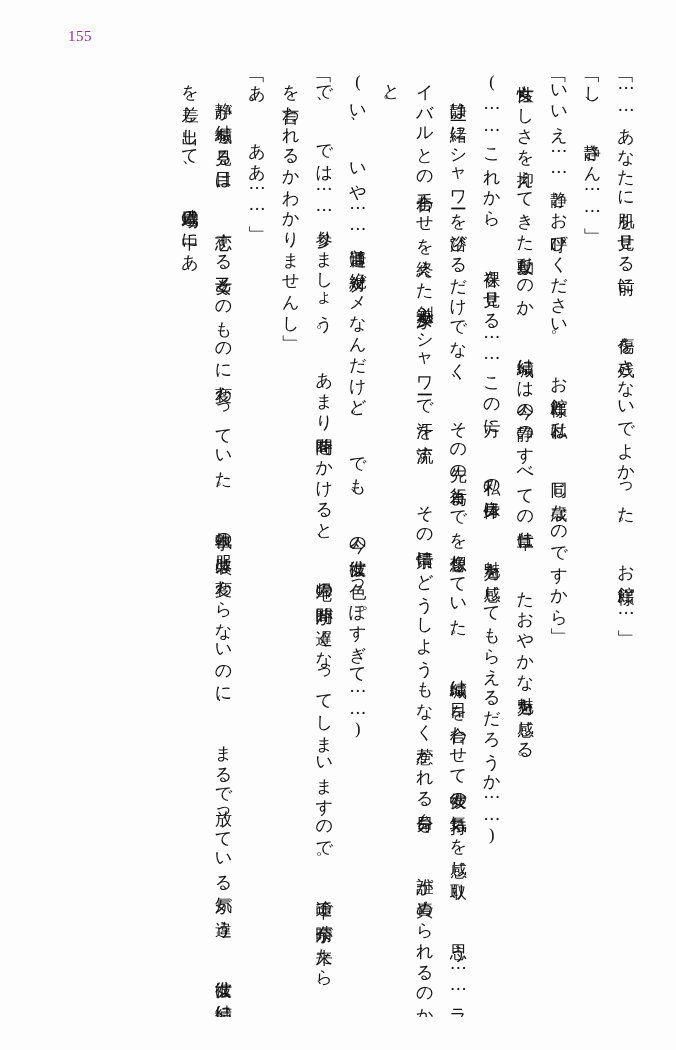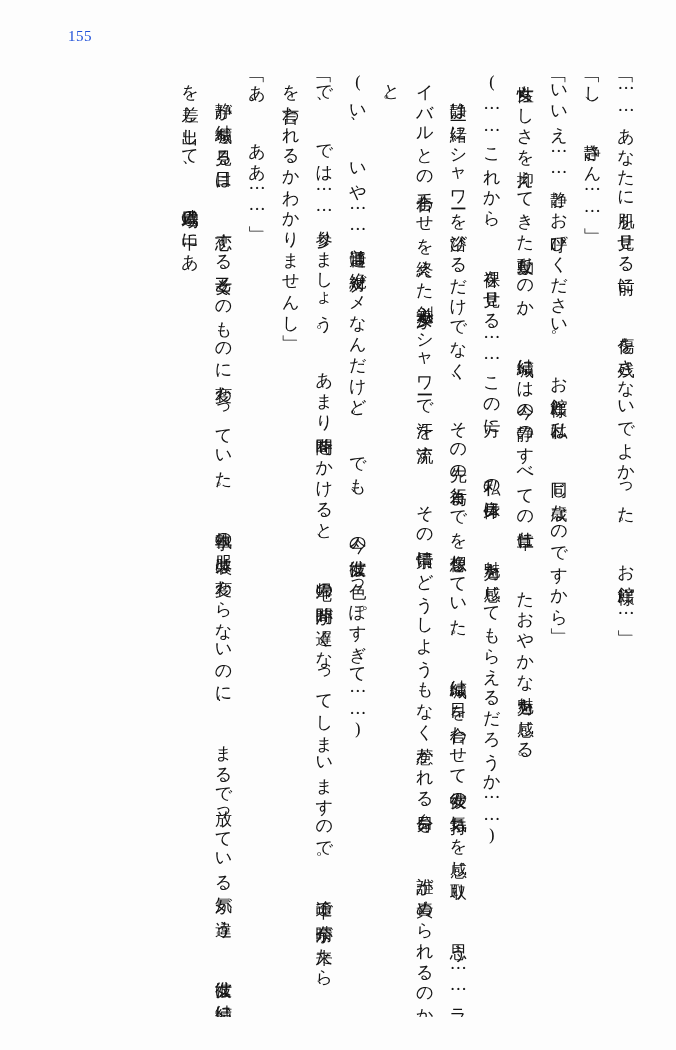--- a/index.html
+++ b/index.html
@@ -20,21 +20,21 @@
     height: 1050px;
     background: #fdfdfd;
     box-sizing: border-box;
   }
   .page-number {
     position: absolute;
     top: 28px;
     left: 68px;
     font-size: 15px;
     letter-spacing: 0.5px;
-    color: #1d4ed8;
+    color: #a21caf;
     font-family: "Liberation Serif", "DejaVu Serif", serif;
   }
   .text-body {
     position: absolute;
     top: 72px;
     left: 38px;
     right: 34px;
     height: 945px;
     writing-mode: vertical-rl;
     text-orientation: upright;

